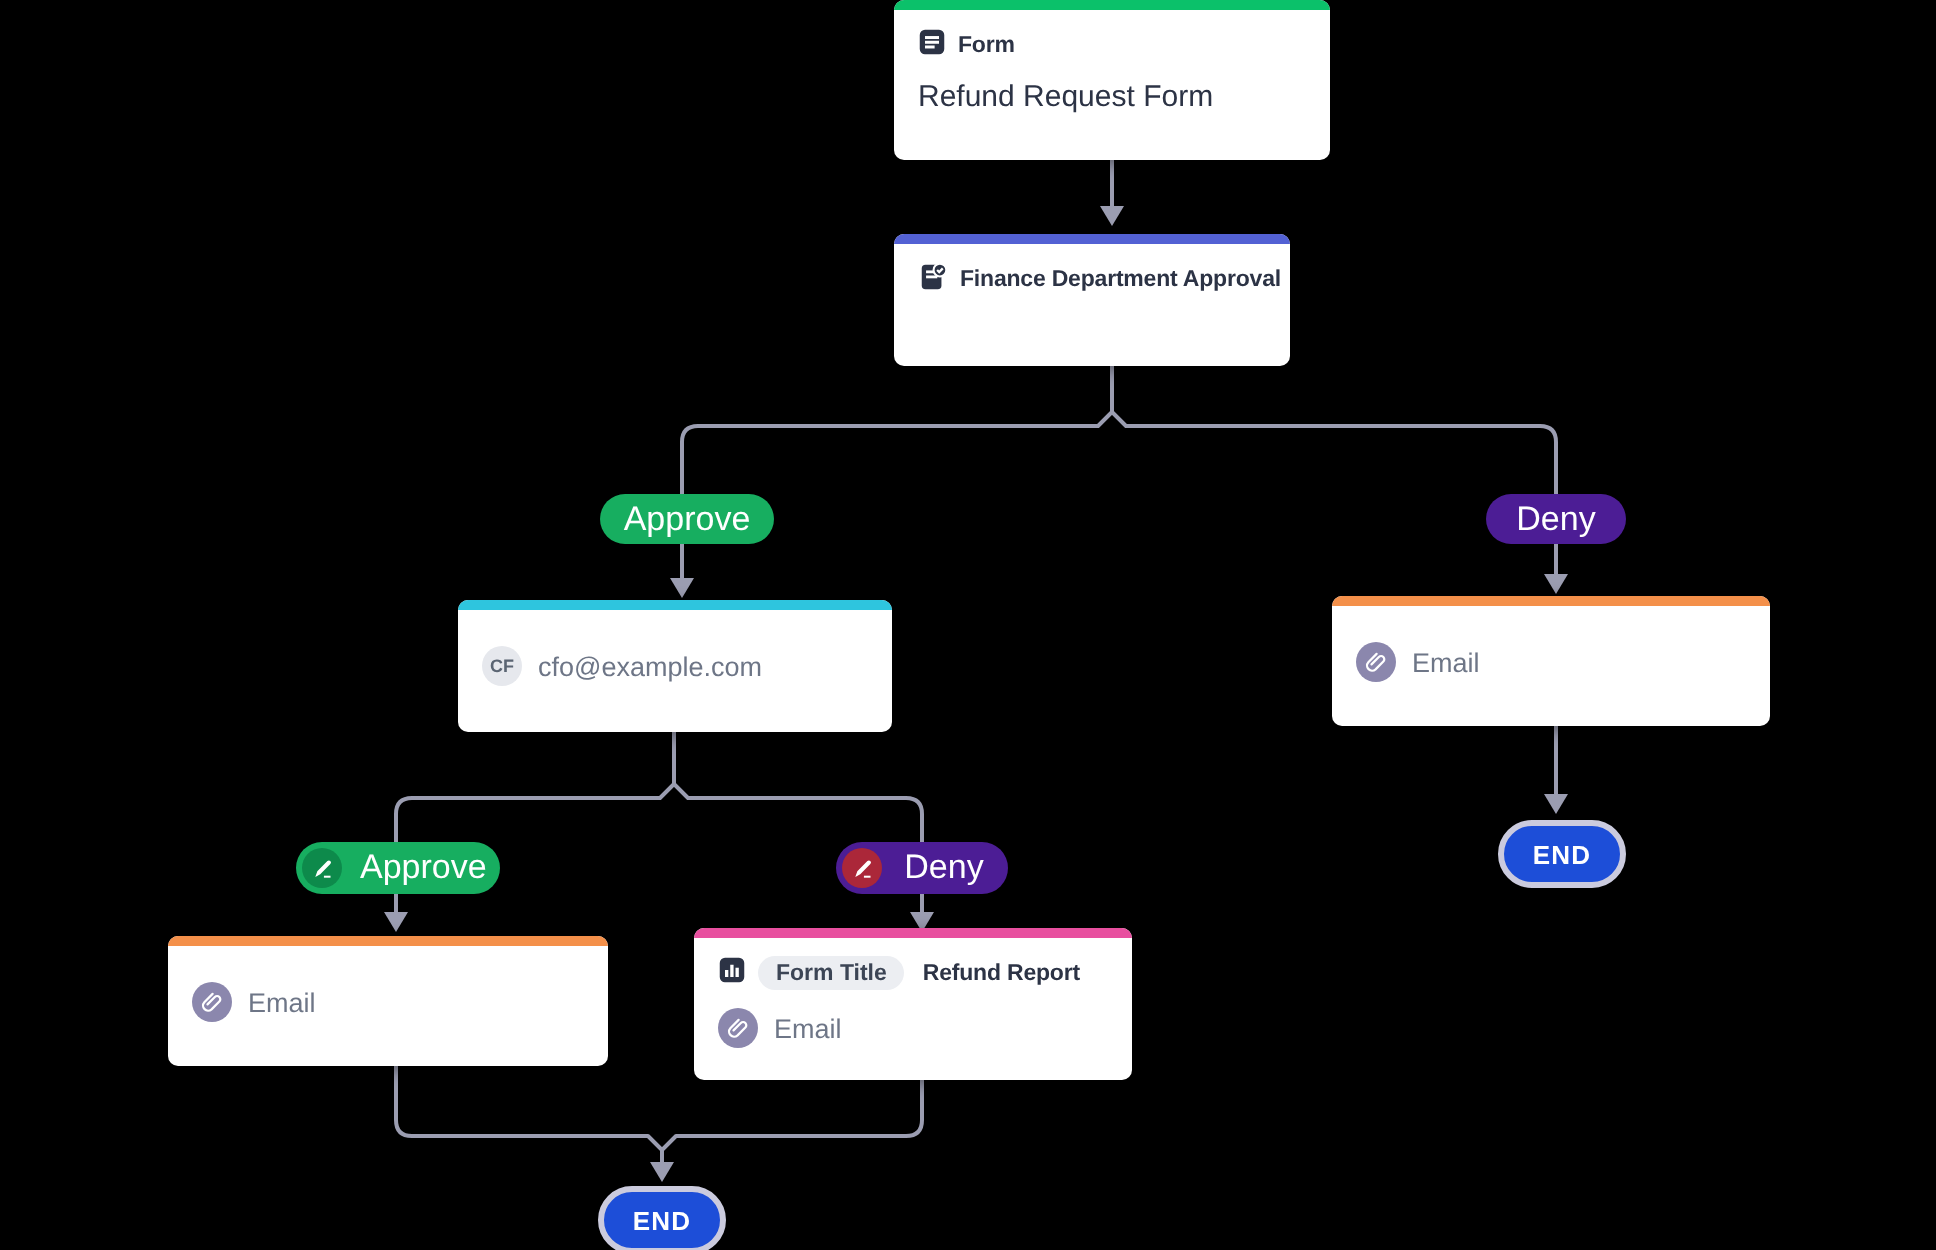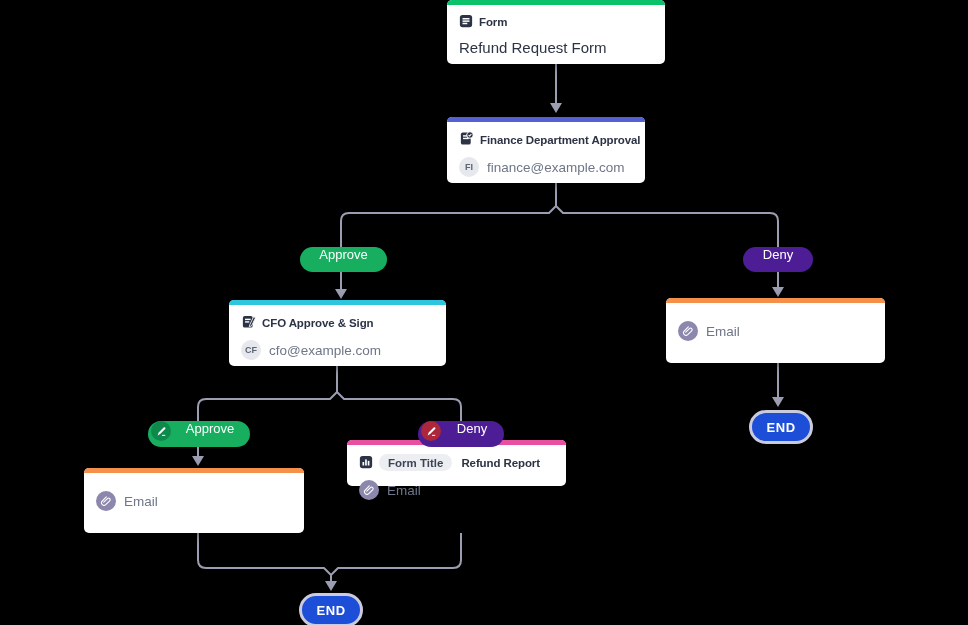--- a/index.html
+++ b/index.html
@@ -25,22 +25,22 @@
         white-space:nowrap;}
   .avatar{width:20px;height:20px;border-radius:50%;background:#e6e8ed;color:#5b6573;
           font-size:9px;font-weight:700;display:flex;align-items:center;justify-content:center;flex:none;}
   .clip-circle{width:20px;height:20px;border-radius:50%;background:#8b87ad;display:flex;
                align-items:center;justify-content:center;flex:none;}
   .badge{background:#eceef2;border-radius:10px;padding:2.5px 9px;font-size:11.5px;font-weight:700;
          color:#3c4555;}
   .hrow .gap{margin-left:3px;}
 
   
-  .pill{position:absolute;display:flex;justify-content:center;gap:9px;
-        color:#fff;font-size:13px;font-weight:500;border-radius:13.5px;box-sizing:border-box;}
+  .pill{position:absolute;display:flex;align-items:center;justify-content:center;gap:9px;
+        color:#fff;font-size:17px;font-weight:500;border-radius:13.5px;box-sizing:border-box;}
   .pill.green{background:#17ae60}
   .pill.red{background:#4c1d95}
   .pill.with-icon{justify-content:flex-start;padding-left:3px;}
   .pill.with-icon .lbl{flex:1;text-align:center;padding-right:10px;}
   .pill-icon{width:20px;height:20px;border-radius:50%;display:flex;align-items:center;
              justify-content:center;flex:none;}
   .pill.green .pill-icon{background:#0d8a4b}
   .pill.red .pill-icon{background:#ab2739}
 
   
@@ -71,21 +71,21 @@
       <path d="M550,103 L562,103 L556,113 Z"></path>
       <path d="M335,289 L347,289 L341,299 Z"></path>
       <path d="M772,287 L784,287 L778,297 Z"></path>
       <path d="M772,397 L784,397 L778,407 Z"></path>
       <path d="M192,456 L204,456 L198,466 Z"></path>
       <path d="M455,456 L467,456 L461,466 Z"></path>
       <path d="M325,581 L337,581 L331,591 Z"></path>
     </g>
   </svg>
 
-  <div class="node" style="left:447px;top:0;width:218px;height:64px">
+  <div class="node" style="left:447px;top:0;width:218px;height:80px">
     <div class="bar green"></div>
     <div class="node-inner">
       <div class="hrow">
         <span>
           <svg width="14" height="14" viewBox="0 0 16 16">
               <rect x="1" y="1" width="14" height="14" rx="3" fill="#2c3345"></rect>
               <rect x="4" y="4.6" width="8" height="1.7" fill="#fff"></rect>
               <rect x="4" y="7.3" width="8" height="1.7" fill="#fff"></rect>
               <rect x="4" y="10" width="5.5" height="1.7" fill="#fff"></rect>
             </svg>
@@ -104,41 +104,26 @@
           <svg width="15" height="15" viewBox="0 0 16 16">
               <rect x="2" y="1.5" width="10.5" height="13" rx="2" fill="#2c3345"></rect>
               <rect x="4.3" y="4.5" width="6" height="1.5" fill="#fff"></rect>
               <rect x="4.3" y="7.2" width="6" height="1.5" fill="#fff"></rect>
               <circle cx="11.7" cy="4.3" r="3.4" fill="#2c3345" stroke="#fff" stroke-width="1.1"></circle>
               <path d="M10.2 4.3l1.1 1.1 1.9-2" stroke="#fff" stroke-width="1.2" fill="none"></path>
             </svg>
         </span>
         <span class="ttl">Finance Department Approval</span>
       </div>
-      <div class="srow">
-        <span class="avatar">FI</span>
-        <span>finance@example.com</span>
-      </div>
     </div>
   </div>
 
   <div class="node" style="left:229px;top:300px;width:217px;height:66px">
     <div class="bar cyan"></div>
     <div class="node-inner">
-      <div class="hrow">
-        <span>
-          <svg width="15" height="15" viewBox="0 0 16 16">
-              <rect x="2" y="2" width="10.5" height="12.5" rx="2" fill="#2c3345"></rect>
-              <rect x="4.3" y="5" width="6" height="1.5" fill="#fff"></rect>
-              <rect x="4.3" y="7.7" width="4.5" height="1.5" fill="#fff"></rect>
-              <path d="M9.2 11.8 L13.6 2.6 L15.4 4.2 L11.2 12.8 L8.8 13.4 Z" fill="#2c3345" stroke="#fff" stroke-width="0.9"></path>
-            </svg>
-        </span>
-        <span class="ttl">CFO Approve &amp; Sign</span>
-      </div>
       <div class="srow">
         <span class="avatar">CF</span>
         <span>cfo@example.com</span>
       </div>
     </div>
   </div>
 
   <div class="node" style="left:666px;top:298px;width:219px;height:65px">
     <div class="bar orange"></div>
     <div class="node-inner">
@@ -160,21 +145,21 @@
         <span class="clip-circle">
           <svg width="12" height="12" viewBox="0 0 16 16">
               <path d="M5 9.6 L9.9 4.7 a2.1 2.1 0 0 1 3 3 L7.7 12.9 a3.4 3.4 0 0 1-4.8-4.8 L8.4 2.6" stroke="#fff" stroke-width="1.5" fill="none" stroke-linecap="round"></path>
             </svg>
         </span>
         <span>Email</span>
       </div>
     </div>
   </div>
 
-  <div class="node" style="left:347px;top:440px;width:219px;height:46px">
+  <div class="node" style="left:347px;top:464px;width:219px;height:76px">
     <div class="bar pink"></div>
     <div class="node-inner">
       <div class="hrow">
         <span>
           <svg width="14" height="14" viewBox="0 0 16 16">
               <rect x="1" y="1" width="14" height="14" rx="3" fill="#2c3345"></rect>
               <rect x="4" y="8" width="1.9" height="4" fill="#fff"></rect>
               <rect x="7" y="5" width="1.9" height="7" fill="#fff"></rect>
               <rect x="10" y="6.7" width="1.9" height="5.3" fill="#fff"></rect>
             </svg>

